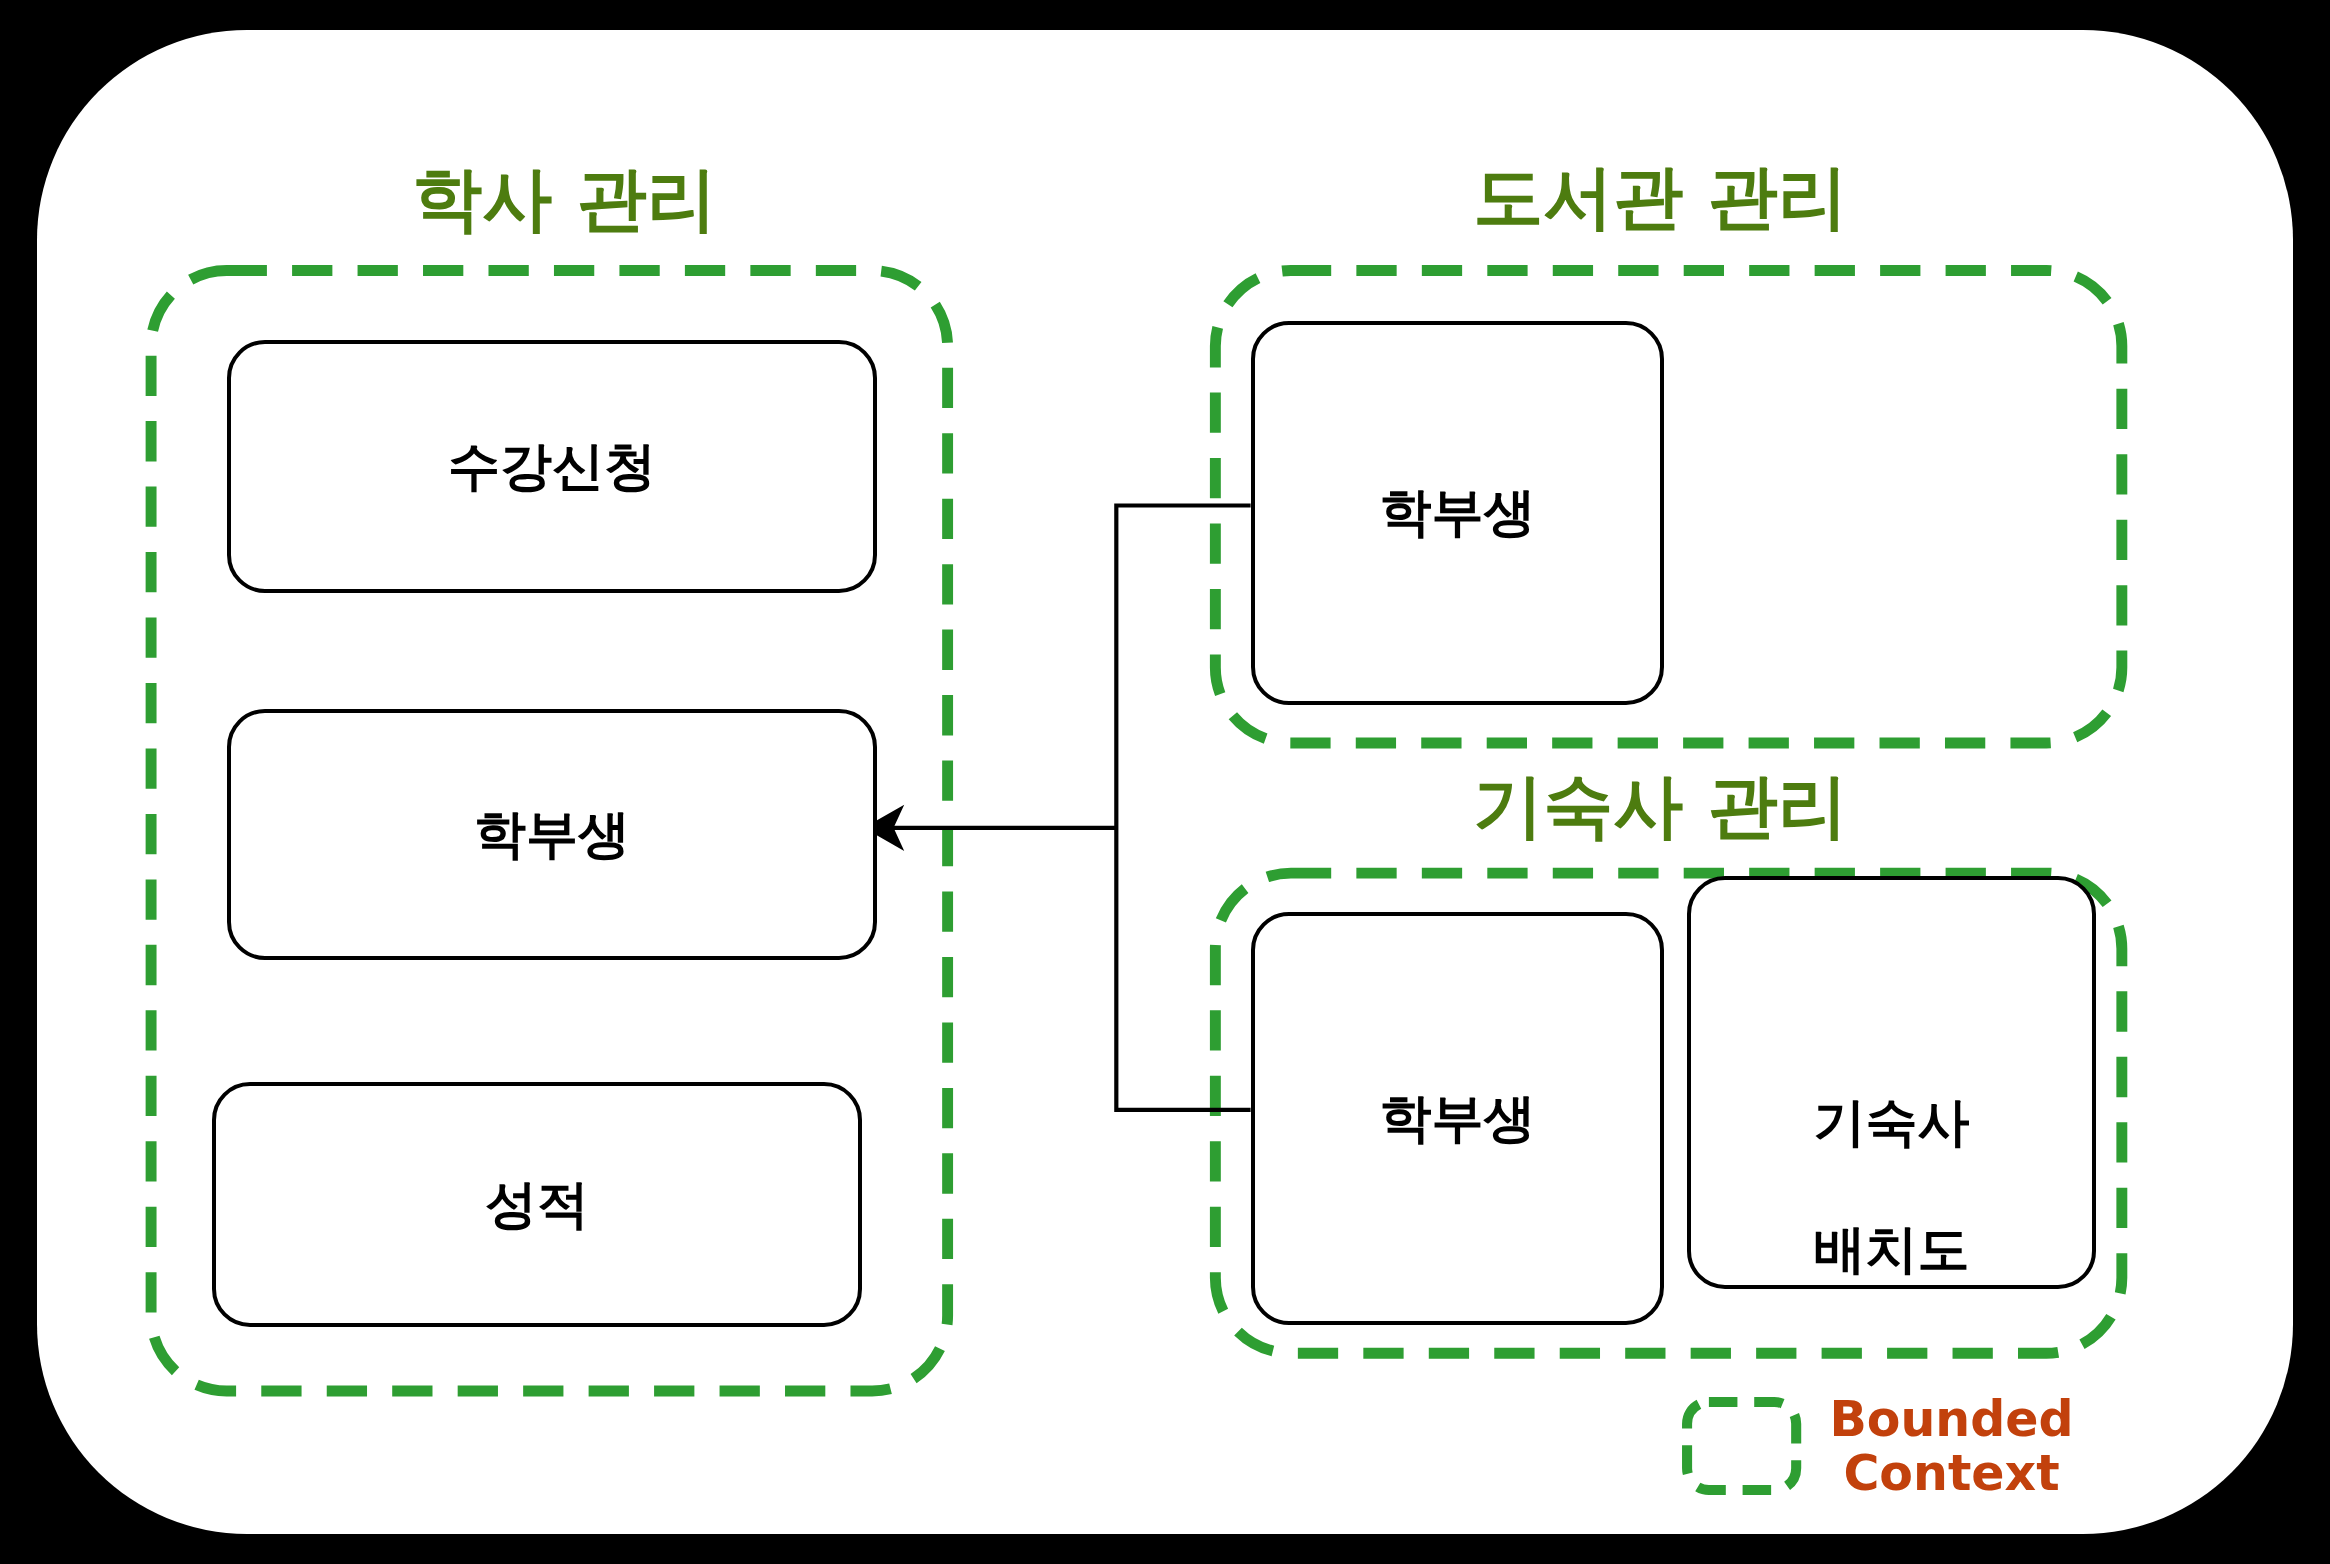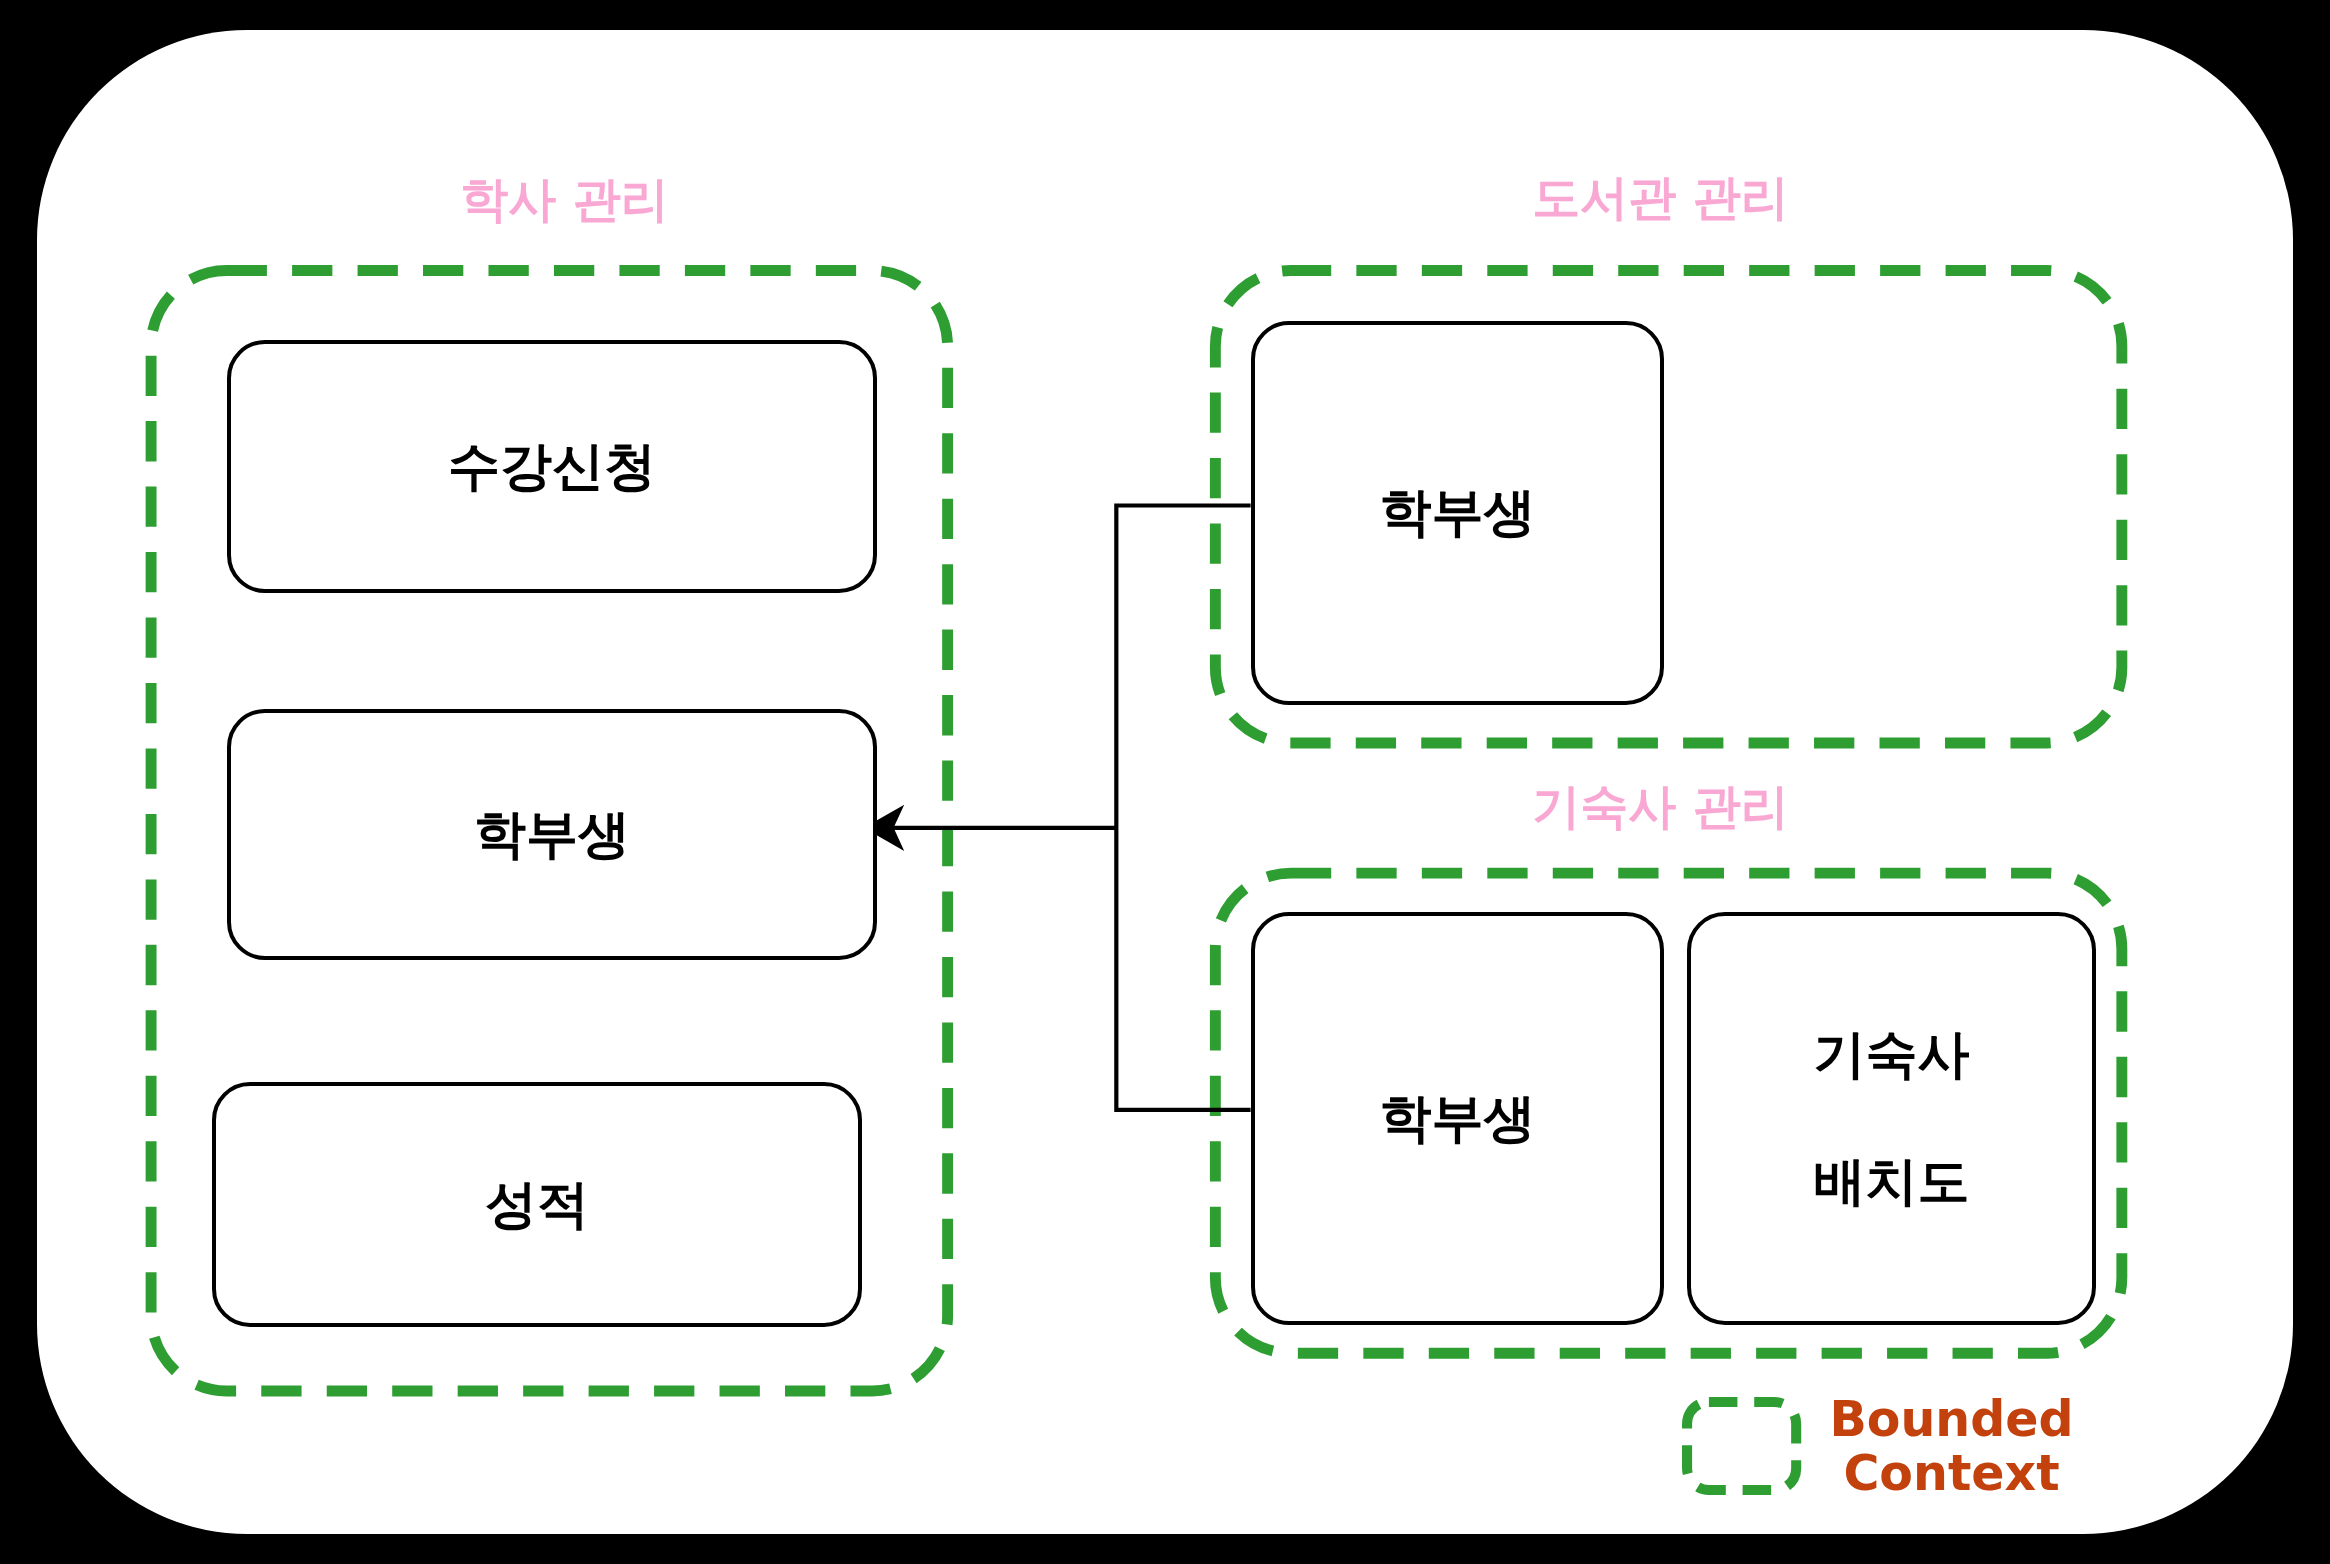--- a/index.html
+++ b/index.html
@@ -21,25 +21,25 @@
   }
   svg.overlay {
     position: absolute; left: 0; top: 0;
     width: 2330px; height: 1565px;
     pointer-events: none;
   }
   .section-title {
     position: absolute;
     width: 755px;
     text-align: center;
-    font-size: 48px;
+    font-size: 70px;
     font-weight: 700;
     line-height: 94px;
     letter-spacing: 0px;
-    color: #f9a8d4;
+    color: #4d7c0f;
     white-space: nowrap;
   }
   .entity-box {
     position: absolute;
     background: #ffffff;
     border: 4.2px solid #000000;
     border-radius: 38px;
     display: flex;
     flex-direction: column;
     align-items: center;
@@ -98,21 +98,21 @@
     <span>성적</span>
   </div>
 
   <div class="entity-box" style="left:1251px; top:321px; width:405px; height:376px;">
     <span>학부생</span>
   </div>
 
   <div class="entity-box" style="left:1251px; top:912px; width:405px; height:405px;">
     <span>학부생</span>
   </div>
-  <div class="entity-box" style="left:1687px; top:912px; width:401px; height:405px;">
+  <div class="entity-box" style="left:1687px; top:876px; width:401px; height:405px;justify-content:flex-end;">
     <span>기숙사</span>
     <span>배치도</span>
   </div>
 
   <div class="legend-text">
     <div>Bounded</div>
     <div>Context</div>
   </div>
 
 </div>

